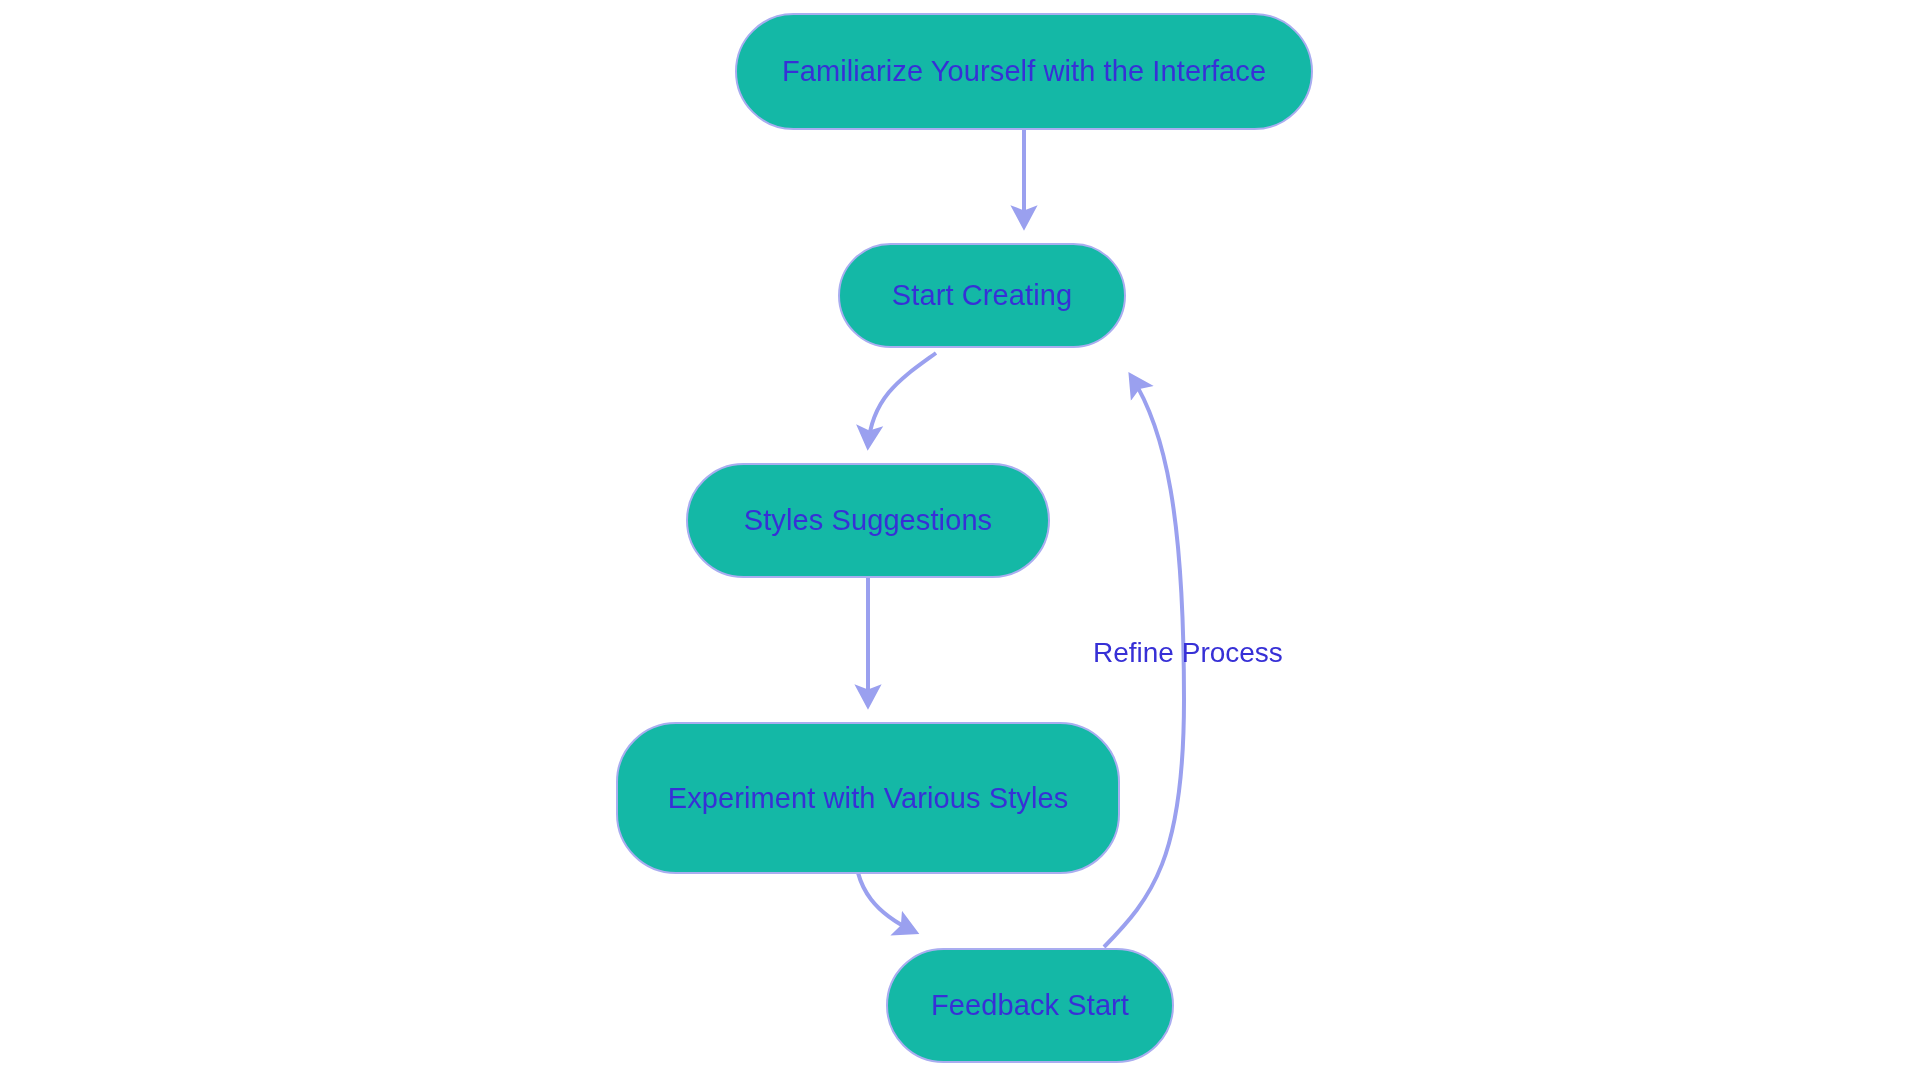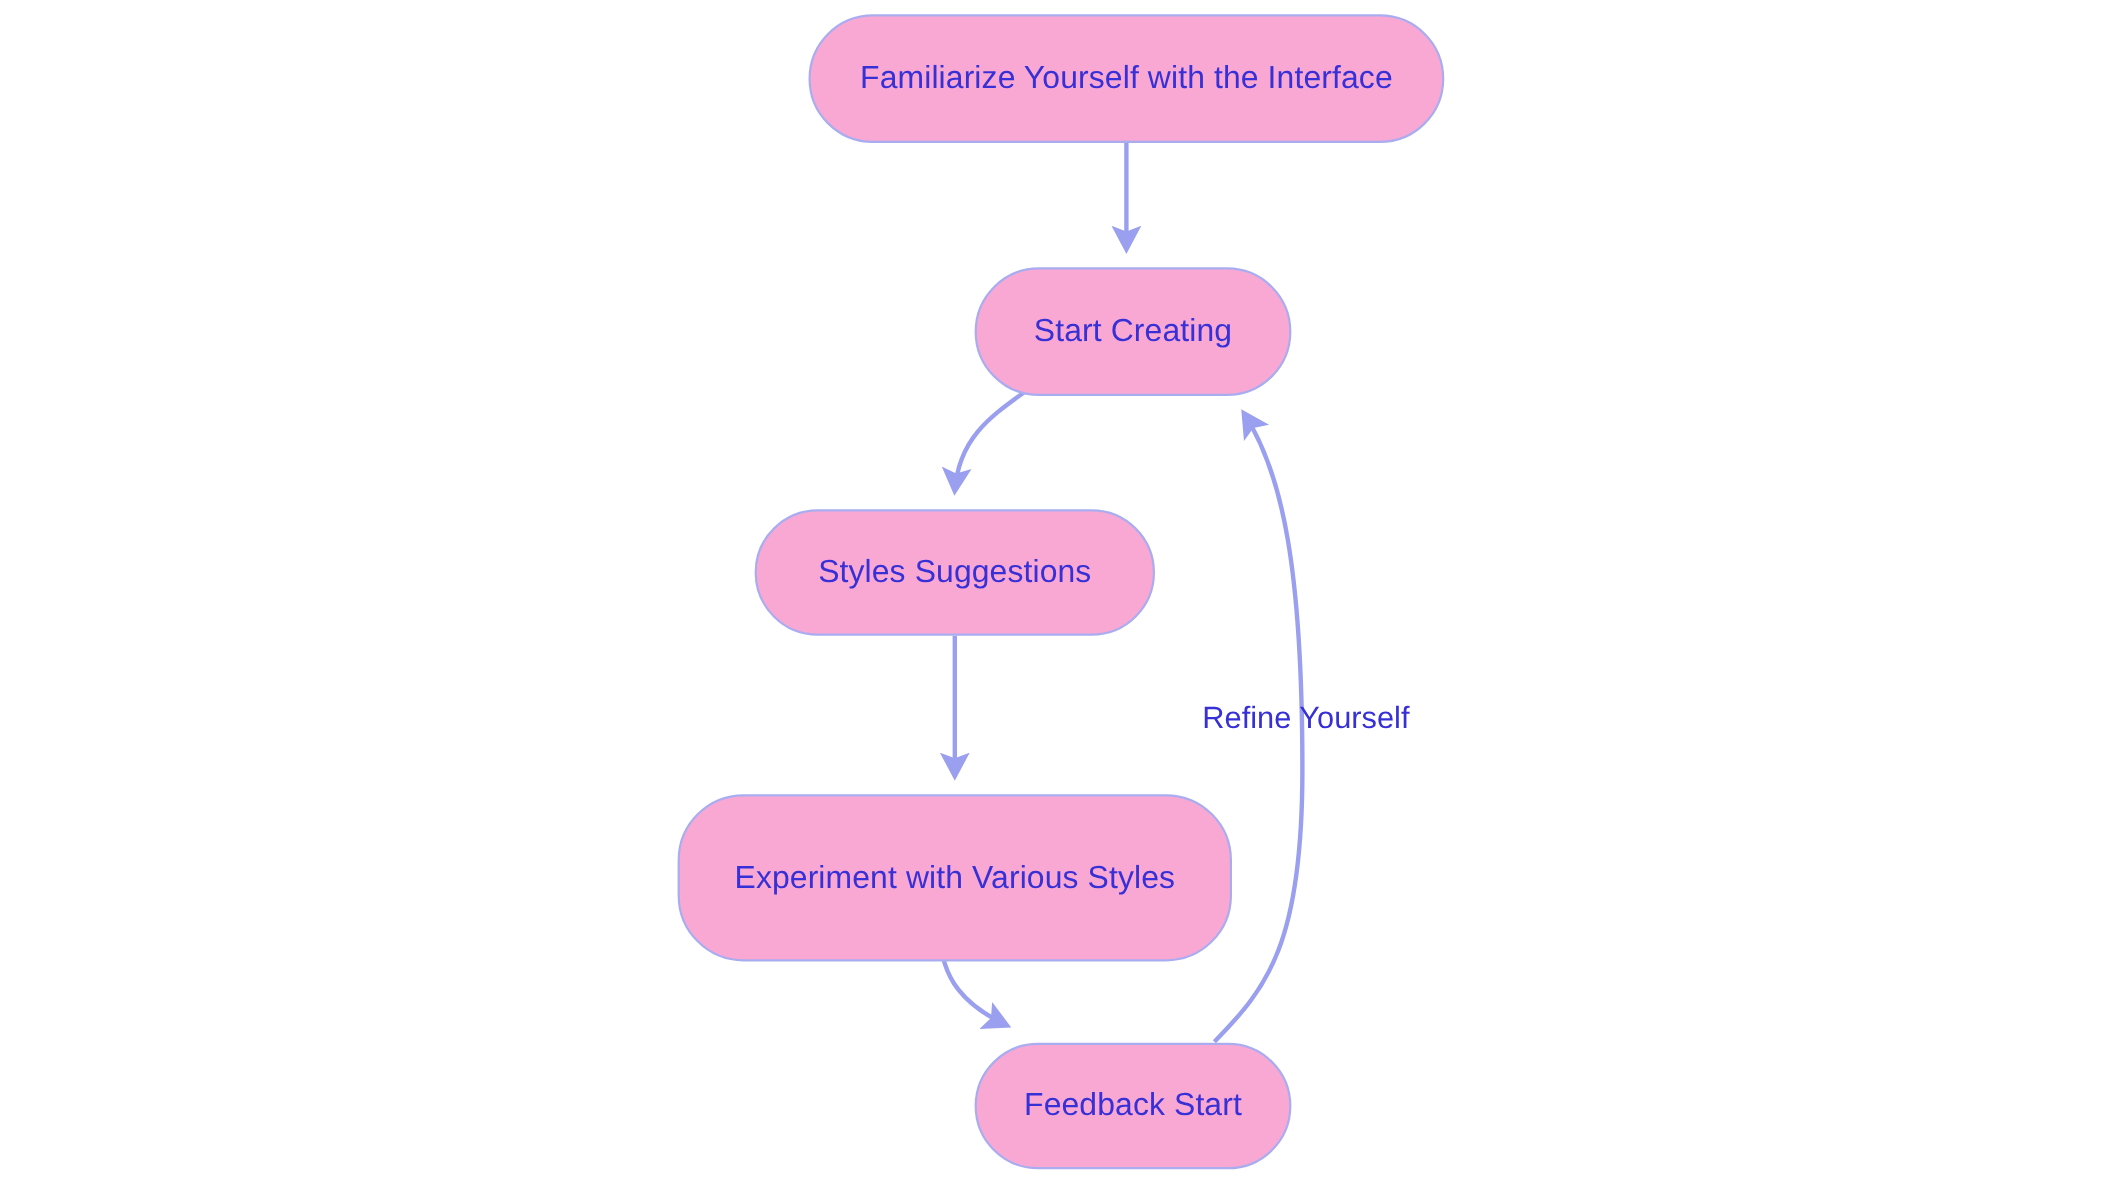--- a/index.html
+++ b/index.html
@@ -22,21 +22,21 @@
   #edge-layer {
     position: absolute;
     top: 0;
     left: 0;
     width: 1920px;
     height: 1083px;
   }
   .flow-node {
     position: absolute;
     box-sizing: border-box;
-    background: #f9a8d4;
+    background: #14b8a6;
     border: 2px solid #a9adf0;
     border-radius: 60px;
     display: flex;
     align-items: center;
     justify-content: center;
     color: #3730d6;
     font-family: "Liberation Sans", sans-serif;
     font-size: 29px;
     font-weight: 400;
     letter-spacing: 0.1px;
@@ -72,31 +72,31 @@
 
     <path d="M 855,840 C 852,892 881,916 915,932" fill="none" stroke="#9aa0ef" stroke-width="4" marker-end="url(#arrowhead)"></path>
 
     <path d="M 1104,947 C 1152,898 1184,858 1184,700 C 1184,518 1166,430 1131,376" fill="none" stroke="#9aa0ef" stroke-width="4" marker-end="url(#arrowhead)"></path>
   </svg>
 
   <div class="flow-node" style="left:735px; top:13px; width:578px; height:117px;">
     <span>Familiarize Yourself with the Interface</span>
   </div>
 
-  <div class="flow-node" style="left:886px; top:243px; width:288px; height:117px;">
+  <div class="flow-node" style="left:838px; top:243px; width:288px; height:105px;">
     <span>Start Creating</span>
   </div>
 
   <div class="flow-node" style="left:686px; top:463px; width:364px; height:115px;">
     <span>Styles Suggestions</span>
   </div>
 
   <div class="flow-node" style="left:616px; top:722px; width:504px; height:152px;">
     <span>Experiment with Various Styles</span>
   </div>
 
   <div class="flow-node" style="left:886px; top:948px; width:288px; height:115px;">
     <span>Feedback Start</span>
   </div>
 
-  <div class="edge-label" style="left:1093px; top:637px;">Refine Yourself</div>
+  <div class="edge-label" style="left:1093px; top:637px;">Refine Process</div>
 
 </div>
 
 </body></html>

